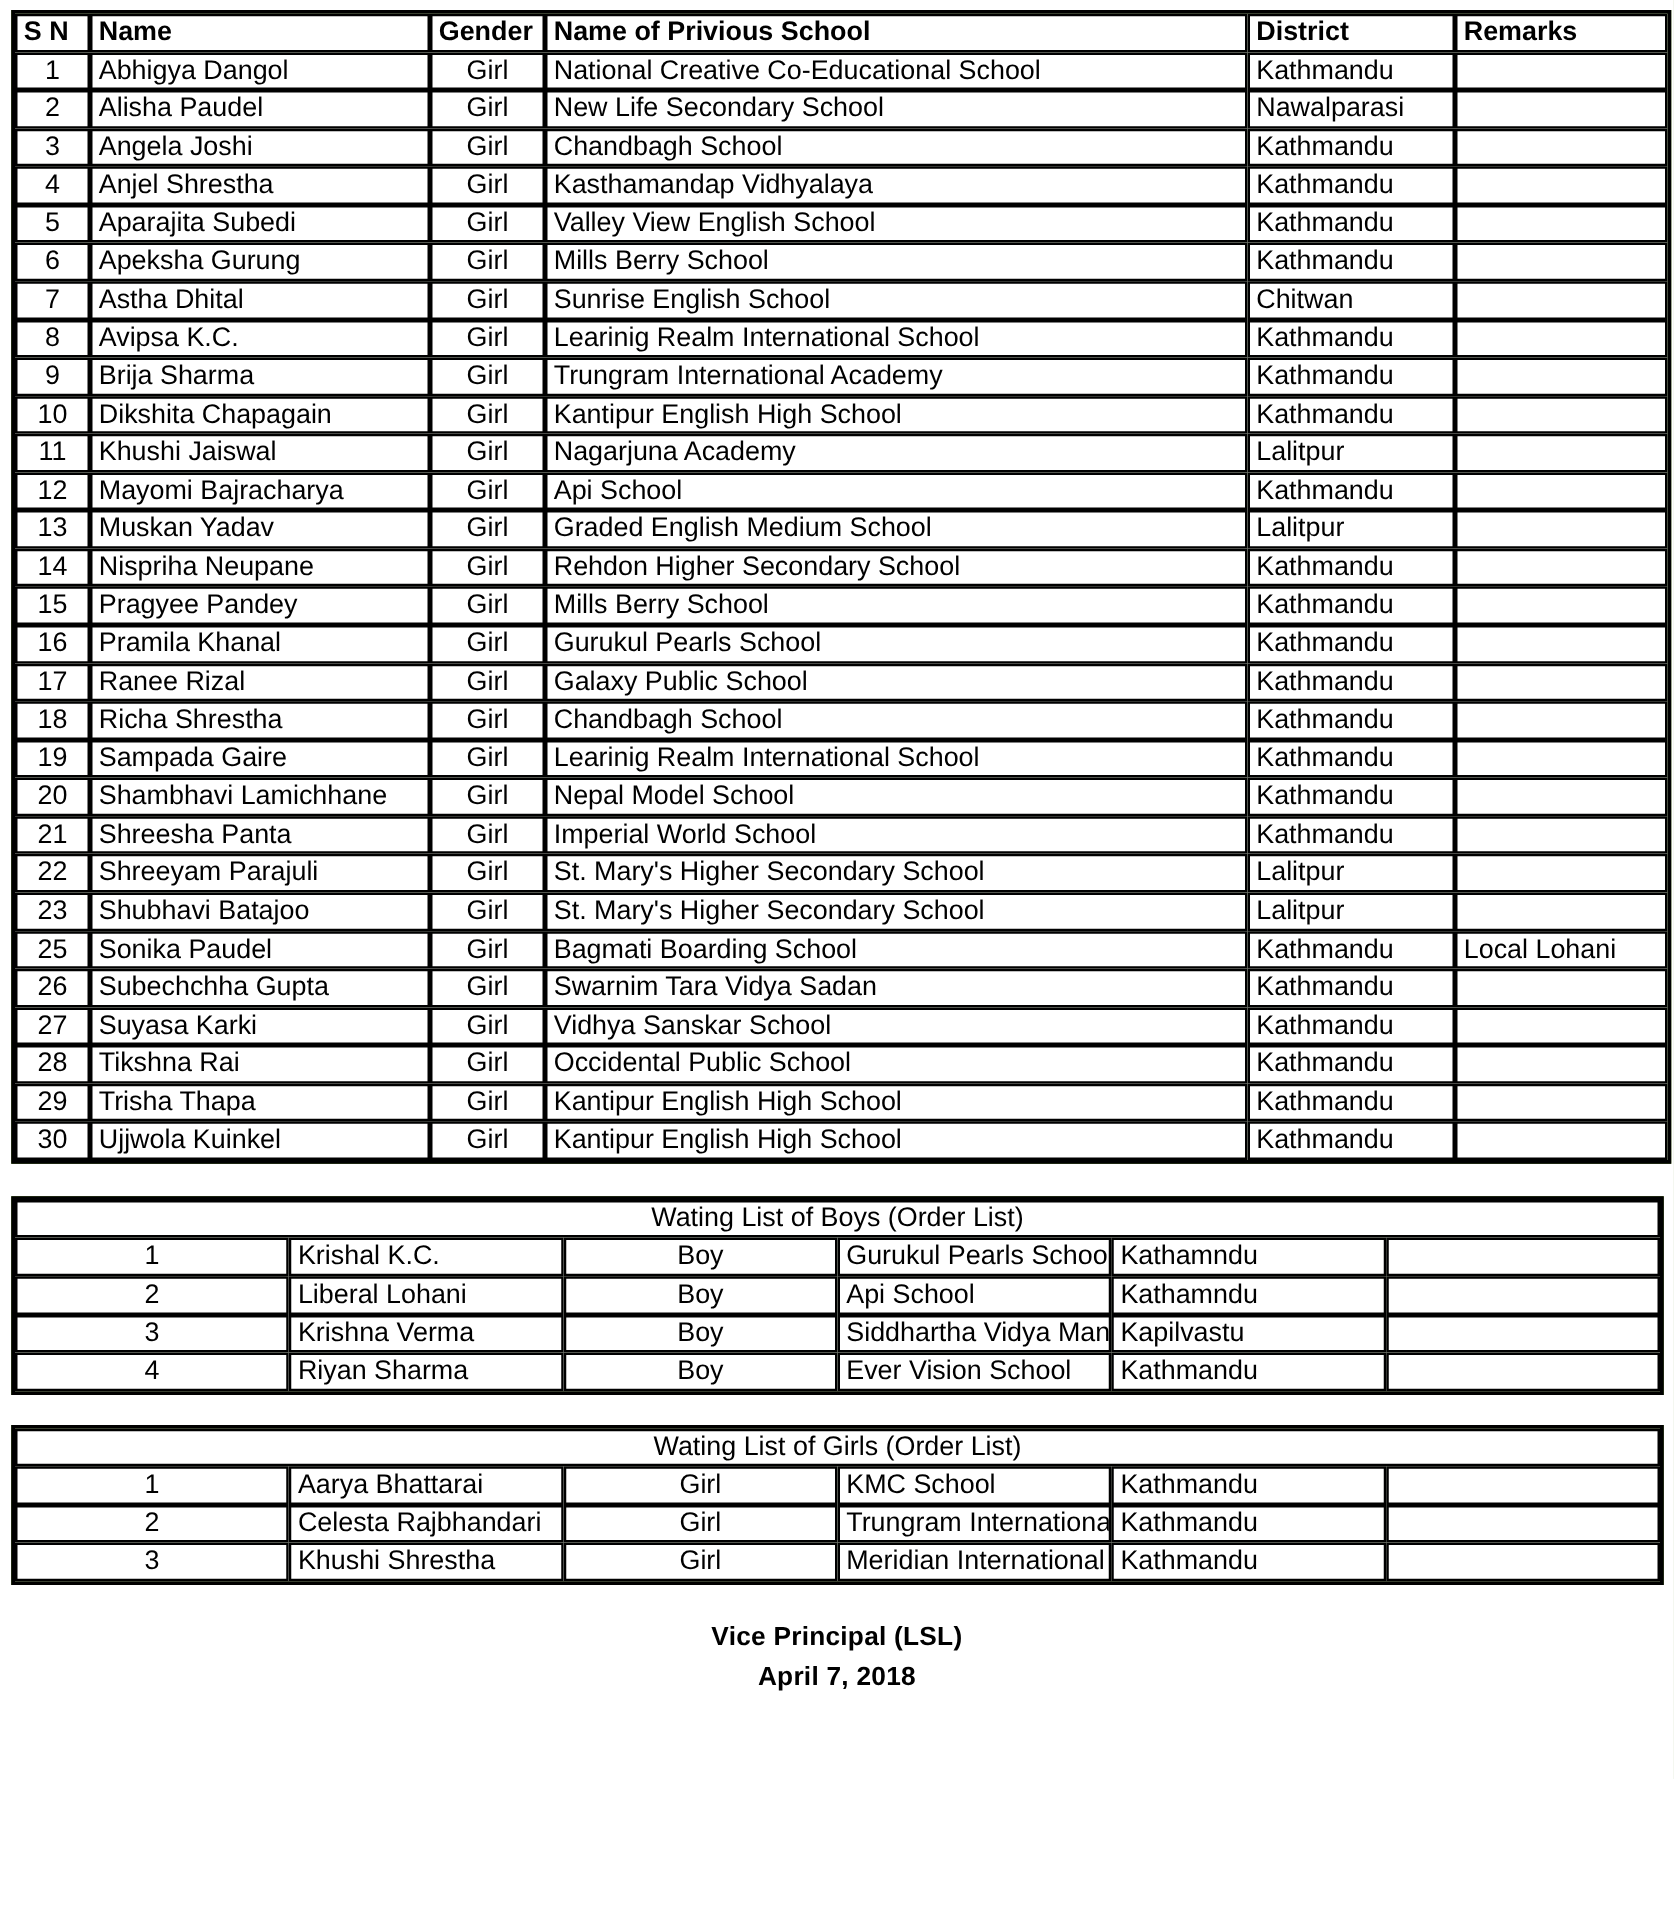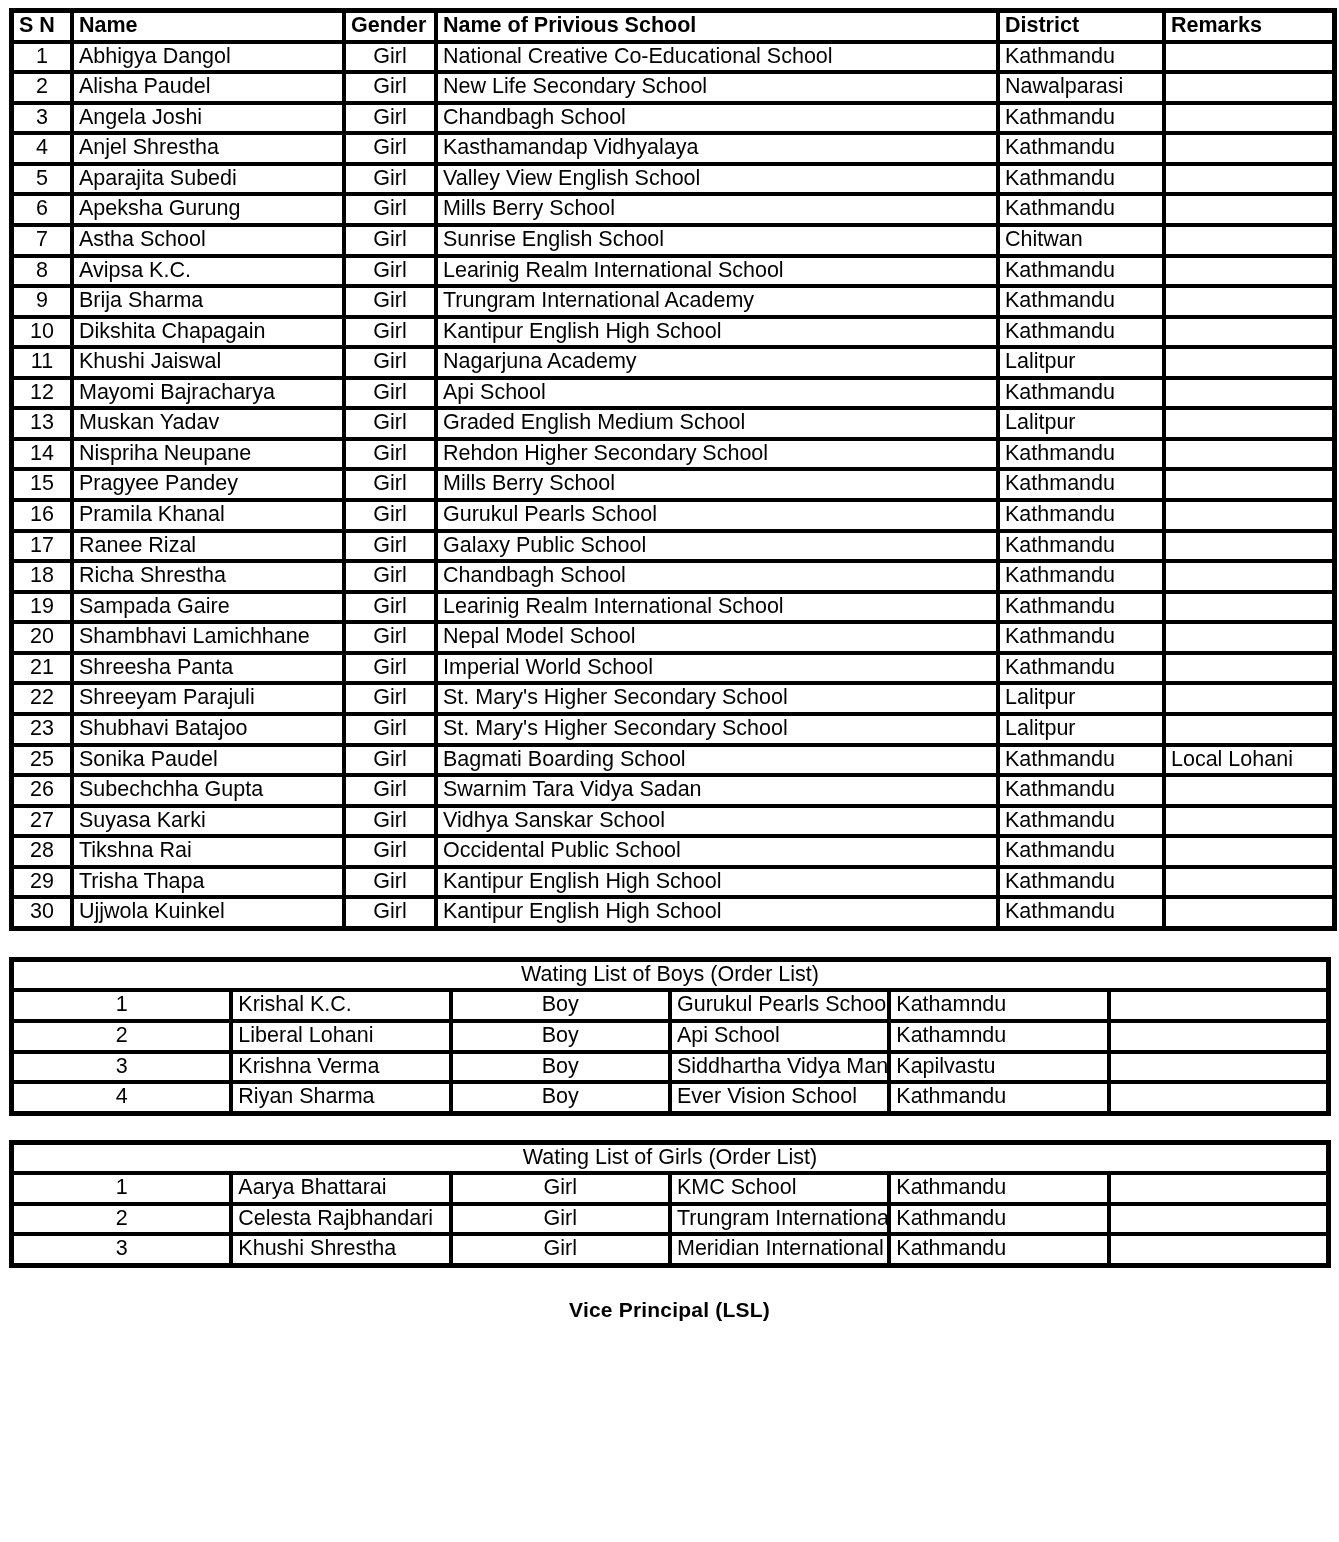--- a/index.html
+++ b/index.html
@@ -143,21 +143,21 @@
         <tr>
           <td class="c-sn">6</td>
           <td class="c-name">Apeksha Gurung</td>
           <td class="c-gen">Girl</td>
           <td class="c-sch">Mills Berry School</td>
           <td class="c-dist">Kathmandu</td>
           <td class="c-rem"></td>
         </tr>
         <tr>
           <td class="c-sn">7</td>
-          <td class="c-name">Astha School</td>
+          <td class="c-name">Astha Dhital</td>
           <td class="c-gen">Girl</td>
           <td class="c-sch">Sunrise English School</td>
           <td class="c-dist">Chitwan</td>
           <td class="c-rem"></td>
         </tr>
         <tr>
           <td class="c-sn">8</td>
           <td class="c-name">Avipsa K.C.</td>
           <td class="c-gen">Girl</td>
           <td class="c-sch">Learinig Realm International School</td>
@@ -410,15 +410,16 @@
           <td class="c-gen">Girl</td>
           <td class="c-sch">Meridian International School</td>
           <td class="c-dist">Kathmandu</td>
           <td class="c-rem"></td>
         </tr>
       </tbody>
   </table>
 
   <div class="footer">
     <div>Vice Principal (LSL)</div>
+    <div>April 7, 2018</div>
   </div>
 
 </div>
 
 </body></html>

